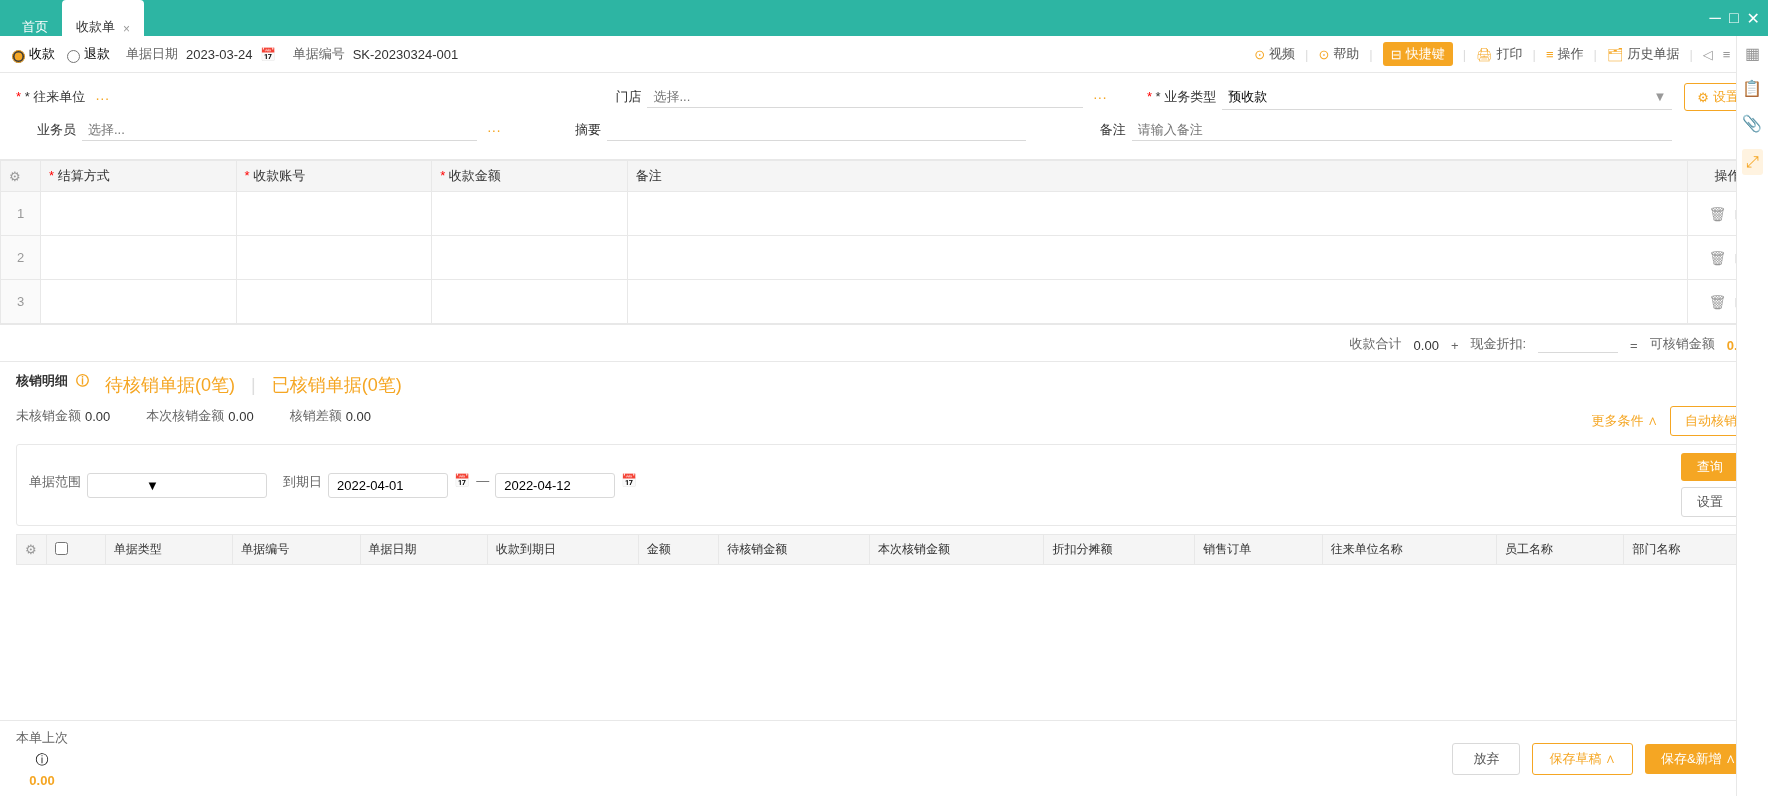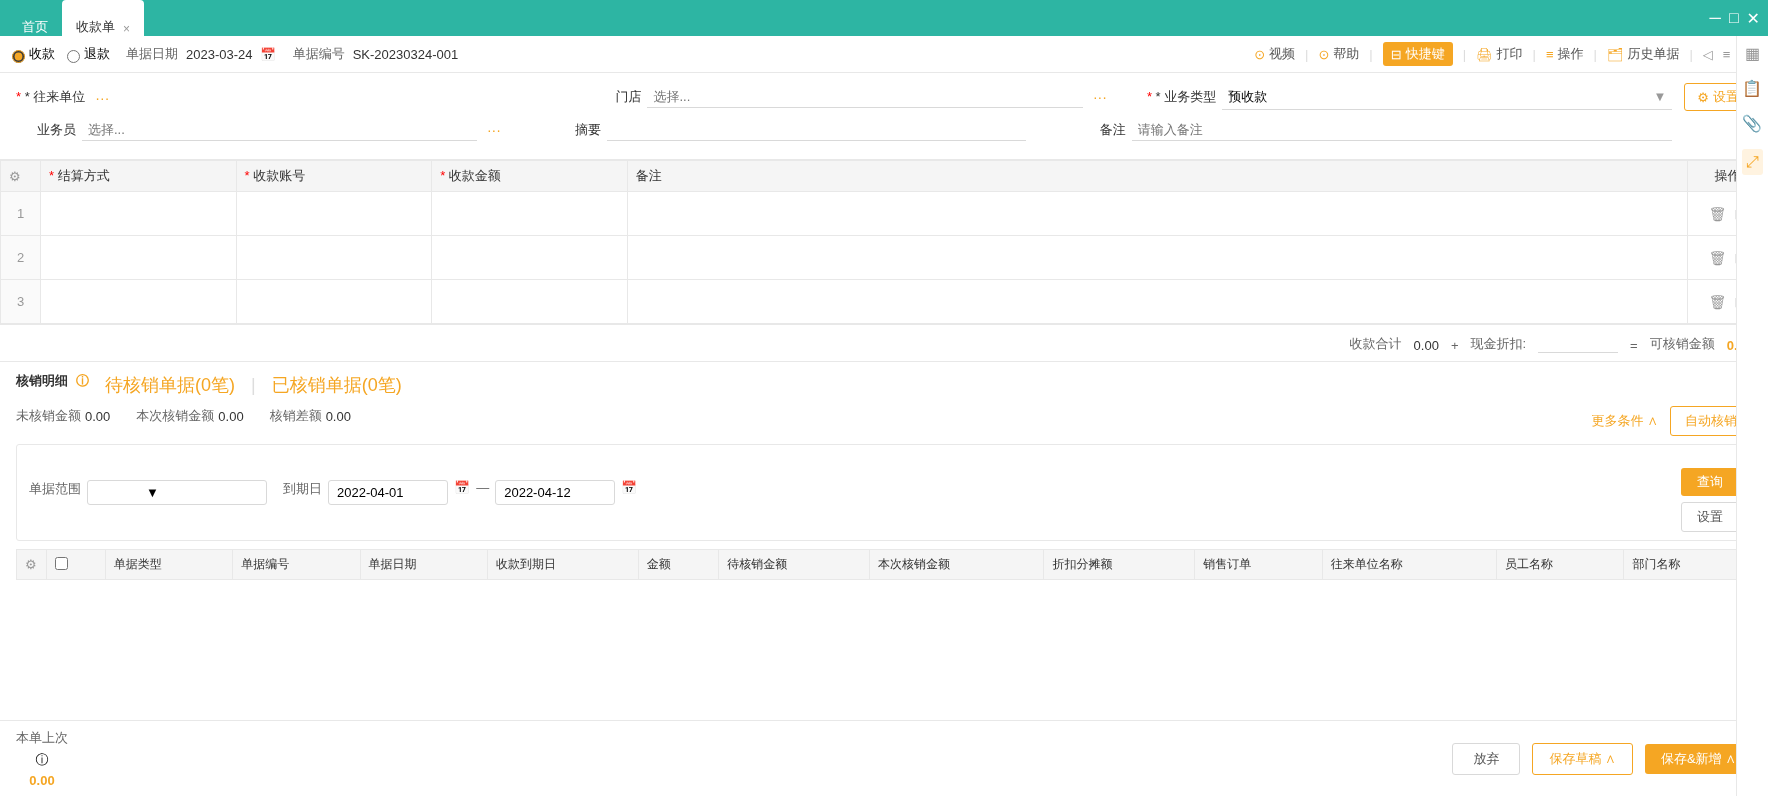--- a/index.html
+++ b/index.html
@@ -90,21 +90,21 @@
     }
 
     
     .verification-section { background: #fff; padding: 10px 16px; flex: 1; display: flex; flex-direction: column; overflow: hidden; }
     .section-title { font-size: 14px; font-weight: bold; color: #333; display: flex; align-items: center; gap: 8px; margin-bottom: 8px; }
     .section-title .info-icon { color: #f5a623; cursor: pointer; }
     .tab-links { display: flex; gap: 16px; align-items: center; }
     .tab-link { color: #f5a623; cursor: pointer; font-size: 18px; }
     .tab-link.separator { color: #ddd; }
 
-    .verify-stats { display: flex; gap: 26px; align-items: center; margin-bottom: 10px; }
+    .verify-stats { display: flex; gap: 36px; align-items: center; margin-bottom: 10px; }
     .stat-item { display: flex; align-items: center; gap: 4px; }
     .stat-label { color: #666; }
     .stat-value { color: #333; }
     .more-conditions { color: #f5a623; cursor: pointer; font-size: 13px; display: flex; align-items: center; gap: 4px; }
     .auto-verify-btn {
       background: #fff; border: 1px solid #f5a623; color: #f5a623;
       padding: 5px 14px; border-radius: 3px; cursor: pointer;
     }
 
     .filter-row { display: flex; align-items: center; gap: 16px; padding: 8px 0; border: 1px solid #e8e8e8; border-radius: 3px; padding: 8px 12px; margin-bottom: 8px; }
@@ -119,21 +119,21 @@
     }
     .date-separator { color: #666; }
     .cal-icon { color: #999; cursor: pointer; }
     .query-btn {
       background: #f5a623; color: #fff; border: none; padding: 5px 16px; border-radius: 3px; cursor: pointer;
     }
     .settings-small-btn {
       background: #fff; border: 1px solid #d9d9d9; color: #555;
       padding: 5px 14px; border-radius: 3px; cursor: pointer;
     }
-    .filter-btns { display: flex; flex-direction: column; gap: 6px; margin-top: 15px; }
+    .filter-btns { display: flex; flex-direction: column; gap: 6px; }
 
     
     .bottom-table-wrapper { flex: 1; overflow: auto; }
     .bottom-table { width: 100%; border-collapse: collapse; }
     .bottom-table th {
       background: #f5f5f5; border: 1px solid #e8e8e8; padding: 6px 8px;
       text-align: left; color: #333; font-weight: 500; white-space: nowrap; font-size: 12px;
     }
     .checkbox-cell { text-align: center; width: 30px; }
 

